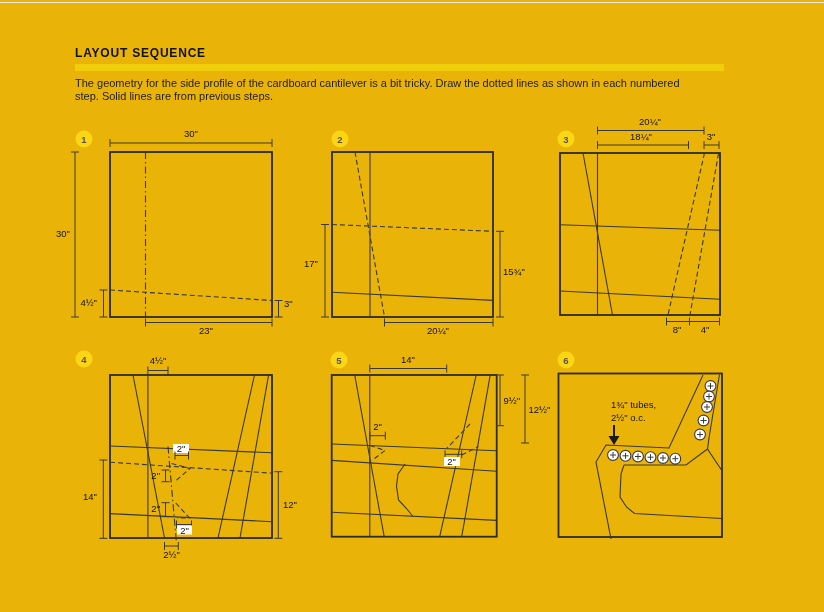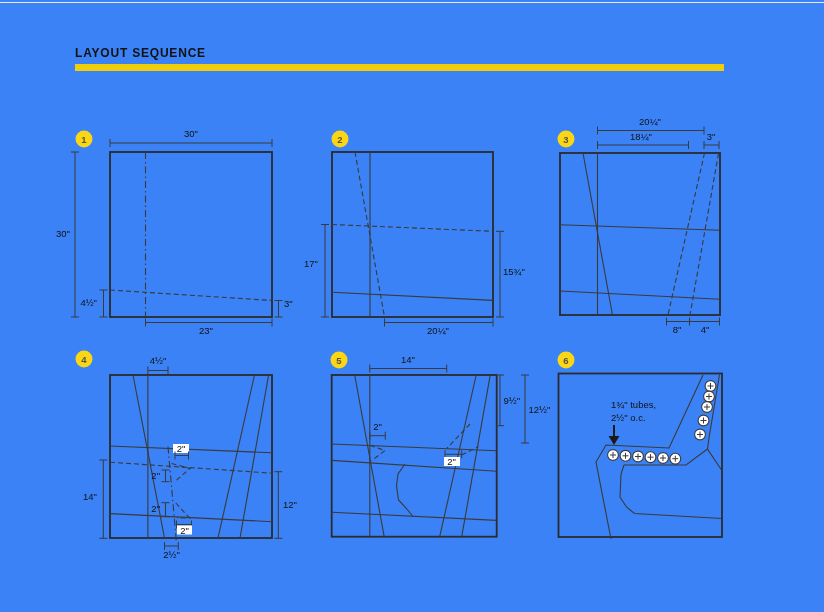--- a/index.html
+++ b/index.html
@@ -1,16 +1,16 @@
 <!DOCTYPE html>
 <html><head>
 <meta charset="utf-8">
 <style>
   html,body{margin:0;padding:0;background:#ffffff;}
-  .page{position:relative;width:824px;height:612px;background:#3b82f6;overflow:hidden;
+  .page{position:relative;width:824px;height:612px;background:#eab308;overflow:hidden;
         font-family:"Liberation Sans",sans-serif;color:#1a1a1a;}
   .top-edge{position:absolute;left:0;top:2px;width:824px;height:1px;background:#e9e9e6;}
   .title{position:absolute;left:75px;top:46px;font-size:12px;font-weight:bold;
          letter-spacing:.8px;color:#111;}
   .accent-bar{position:absolute;left:75px;top:64px;width:649px;height:7px;background:#F1CE0B;}
   .desc{position:absolute;left:75px;top:77px;width:680px;font-size:11px;line-height:12.5px;color:#222;}
   svg.canvas{position:absolute;left:0;top:0;}
   .sq{fill:none;stroke:#2b2b2b;stroke-width:1.8;}
   .ln{fill:none;stroke:#3a3a3a;stroke-width:1.1;}
   .dash{fill:none;stroke:#3a3a3a;stroke-width:1.1;stroke-dasharray:5 3;}
@@ -22,20 +22,24 @@
   .tube{fill:#fff;stroke:#3a3a3a;stroke-width:1.1;}
   .cross{stroke:#3a3a3a;stroke-width:1;}
 </style>
 </head>
 <body>
 
 <div class="page">
   <div class="top-edge"></div>
   <div class="title">LAYOUT SEQUENCE</div>
   <div class="accent-bar"></div>
+  <div class="desc">
+    <span>The geometry for the side profile of the cardboard cantilever is a bit tricky. Draw the dotted lines as shown in each numbered</span><br>
+    <span>step. Solid lines are from previous steps.</span>
+  </div>
 
   <svg class="canvas" width="824" height="612" viewBox="0 0 824 612">
 
     <g>
       <circle class="badge" cx="84" cy="139" r="8.5"></circle>
       <text class="badge-num" x="84" y="142.5">1</text>
       <rect class="sq" x="110" y="152" width="162" height="165"></rect>
       <path class="dashdot" d="M145.5 152 V317"></path>
       <path class="dash" d="M110 290 L272 300.5"></path>
       <path class="dim" d="M110 139 V147 M110 143 H272 M272 139 V147"></path>

